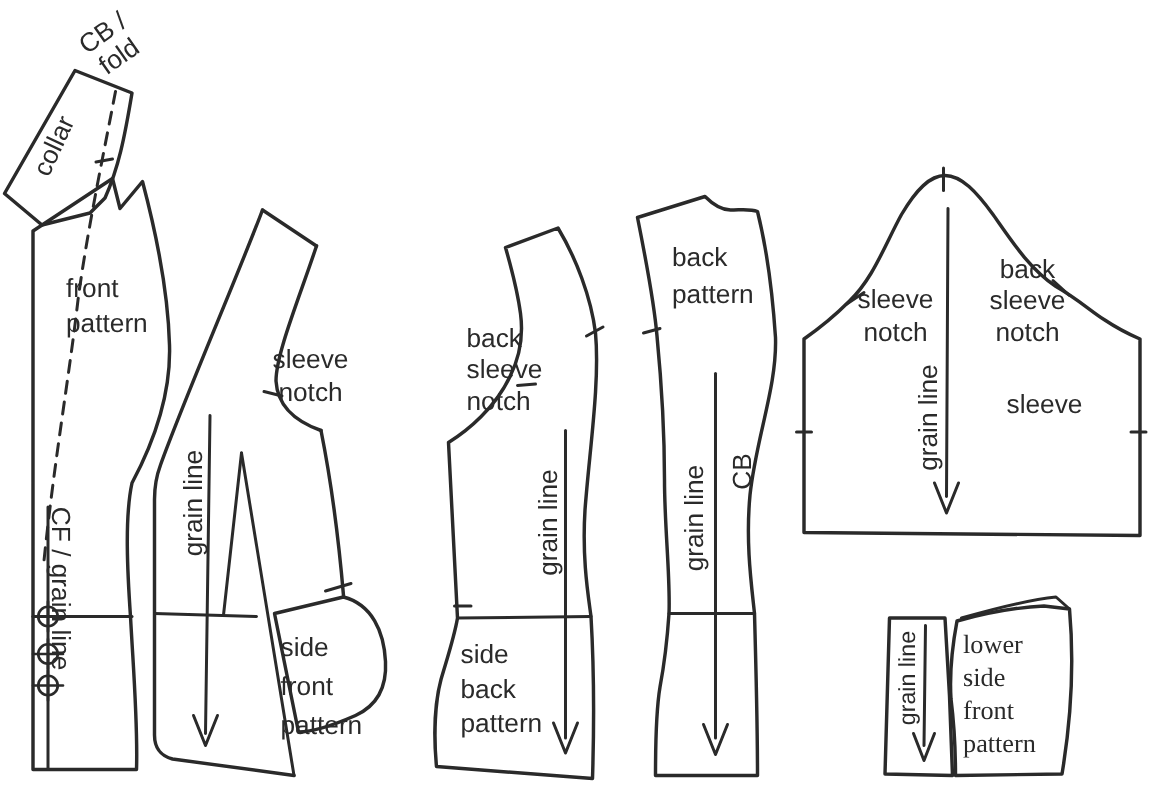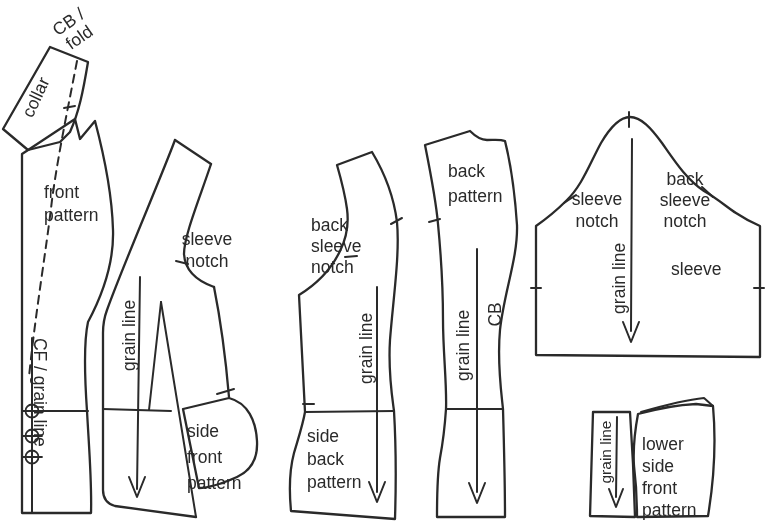--- a/index.html
+++ b/index.html
@@ -21,21 +21,21 @@
   #p3-grain{left:316px;top:337px;width:100px;transform:rotate(-90deg);}
   #p3-lbl{left:307px;top:425px;line-height:1.3;}
   #p4-lbl{left:448px;top:159px;line-height:1.4;}
   #p4-grain{left:413px;top:334px;width:100px;transform:rotate(-90deg);}
   #p4-cb{left:475px;top:303px;width:40px;transform:rotate(-90deg);}
   #p5-fnotch{left:562px;top:189px;width:70px;line-height:1.25;}
   #p5-bnotch{left:650px;top:169px;width:70px;line-height:1.2;}
   #p5-grain{left:569px;top:267px;width:100px;transform:rotate(-90deg);}
   #p5-sleeve{left:671px;top:258px;}
   #p6-grain{left:556px;top:442px;width:100px;font-size:15.5px;transform:rotate(-90deg);}
-  #p6-lbl{left:642px;top:433px;line-height:1.26;}
+  #p6-lbl{left:642px;top:418px;line-height:1.26;font-family:Liberation Serif, serif;}
 </style>
 </head>
 <body>
 
 <div id="stage">
 
   <svg id="lines" width="768" height="523" viewBox="0 0 768 523" fill="none" stroke="#2a2a2a" stroke-width="2.3" stroke-linecap="round" stroke-linejoin="round">
 
     <g>
       <path d="M50,47 L88,62 C83,92 79,112 70,132 L60,142 L28,150 L3,129 Z"></path>

